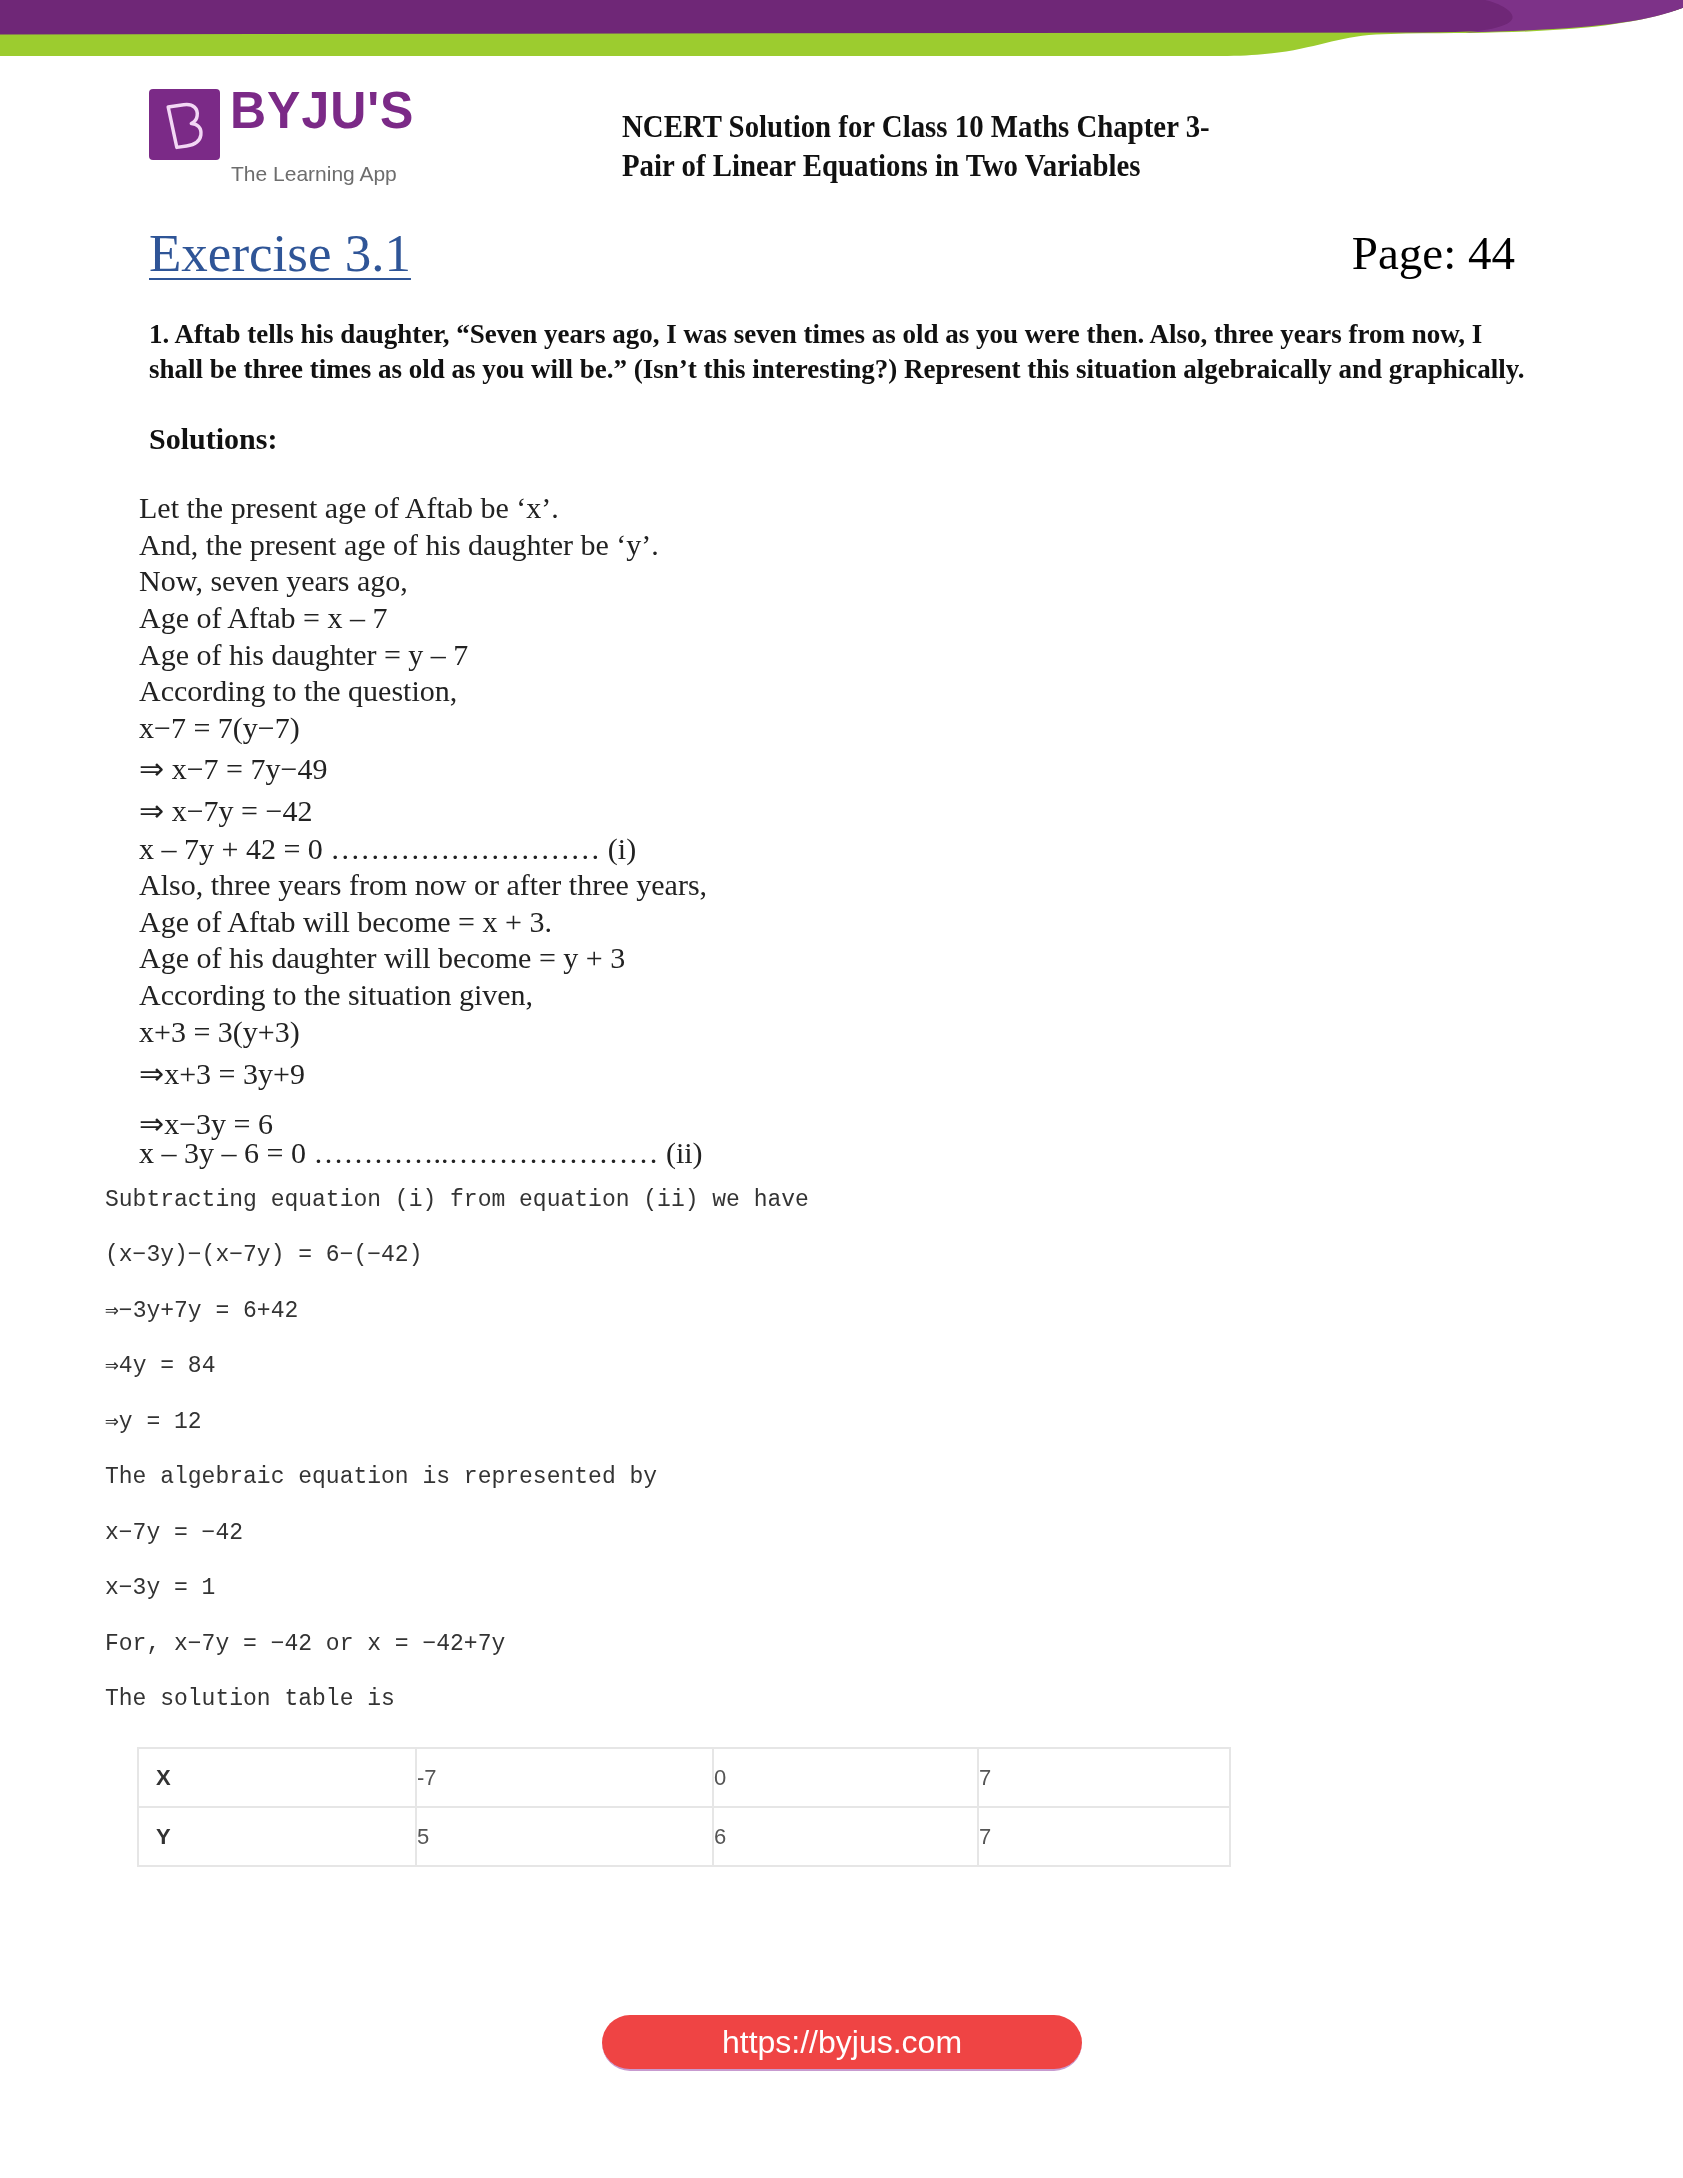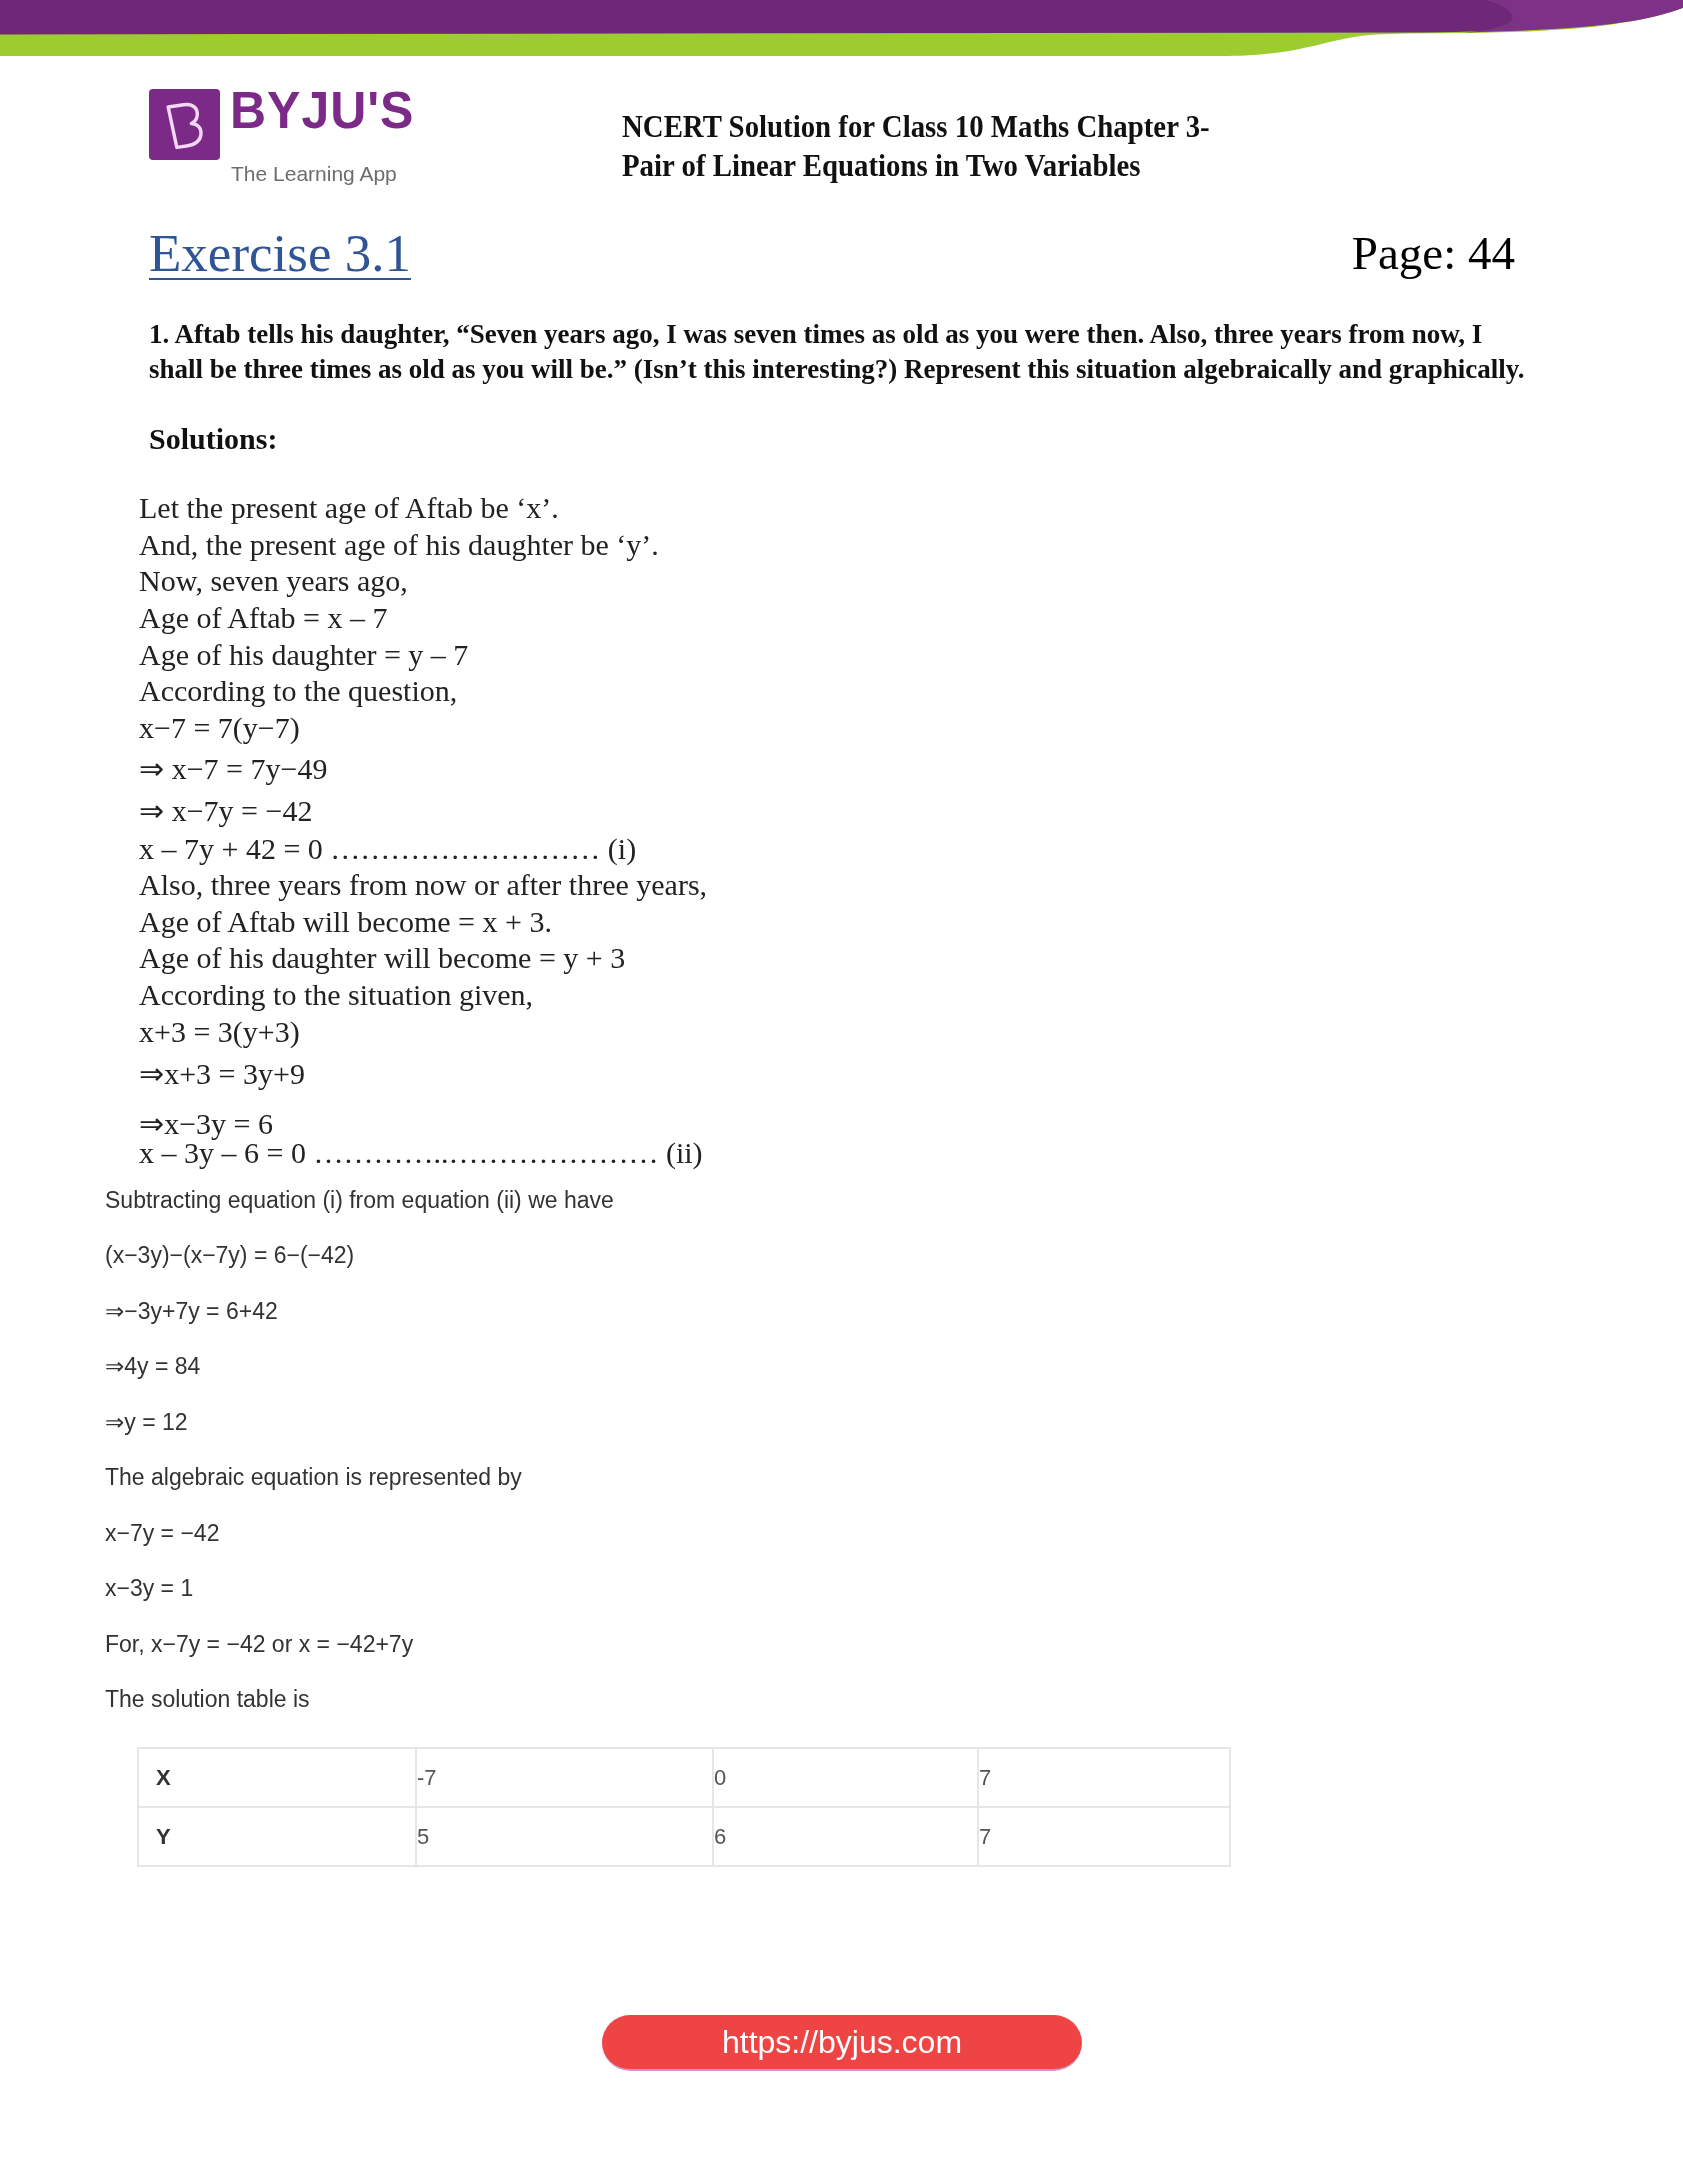--- a/index.html
+++ b/index.html
@@ -10,21 +10,21 @@
   .logo-box svg { position:absolute; left:8px; top:8px; }
   .logo-word { position:absolute; left:81px; top:-6px; font-family:"Liberation Sans", sans-serif; font-weight:bold; font-size:51px; color:#7b2a87; letter-spacing:1px; line-height:59px; transform:scaleX(0.98); transform-origin:left; }
   .logo-tag { position:absolute; left:82px; top:51px; font-family:"Liberation Sans", sans-serif; font-size:21px; color:#6d6d6d; line-height:24px;margin-top:24px; }
   .doc-title { position:absolute; left:622px; top:107px; font-weight:bold; font-size:31px; line-height:39px; color:#111; transform:scaleX(0.93); transform-origin:left; }
   .ex-title { position:absolute; left:149px; top:224px; font-size:53px; color:#2f5597; text-decoration:underline; text-decoration-thickness:2px; text-underline-offset:7px; line-height:59px; }
   .page-no { position:absolute; right:168px; top:224px; font-size:47px; color:#000000; line-height:59px; }
   .question { position:absolute; left:149px; top:317px; width:1376px; font-weight:bold; font-size:27px; line-height:35px; color:#111; }
   .sol-label { position:absolute; left:149px; top:421px; font-weight:bold; font-size:30px; line-height:36px; }
   .sol-lines { position:absolute; left:139px; top:490px; font-size:30px; color:#222; }
   .sol-lines .ln { position:absolute; left:0; white-space:pre; line-height:36px; }
-  .sans { position:absolute; left:105px; font-family:Liberation Sans, sans-serif; font-size:23px; color:#333; white-space:pre; line-height:28px; }
+  .sans { position:absolute; left:105px; font-family:Liberation Mono, monospace; font-size:23px; color:#333; white-space:pre; line-height:28px; }
   table.sol { position:absolute; left:137px; top:1747px; width:1094px; border-collapse:collapse; font-family:"Liberation Sans", sans-serif; font-size:22px; color:#555; }
   table.sol td { border:2px solid #e6e6e6; height:57px; padding:0; }
   table.sol td:first-child { padding-left:17px; font-weight:bold; color:#333; width:259px; }
   table.sol td.c1 { width:295px; }
   table.sol td.c2 { width:263px; }
   .url-pill { position:absolute; left:602px; top:2015px; width:480px; height:54px; background:#ef4444; border-radius:28px; color:#fff; font-family:Liberation Sans, sans-serif; font-size:32px; text-align:center; line-height:54px; border-bottom:2px solid #c79bd0; }
 </style>
 </head>
 <body>
 

